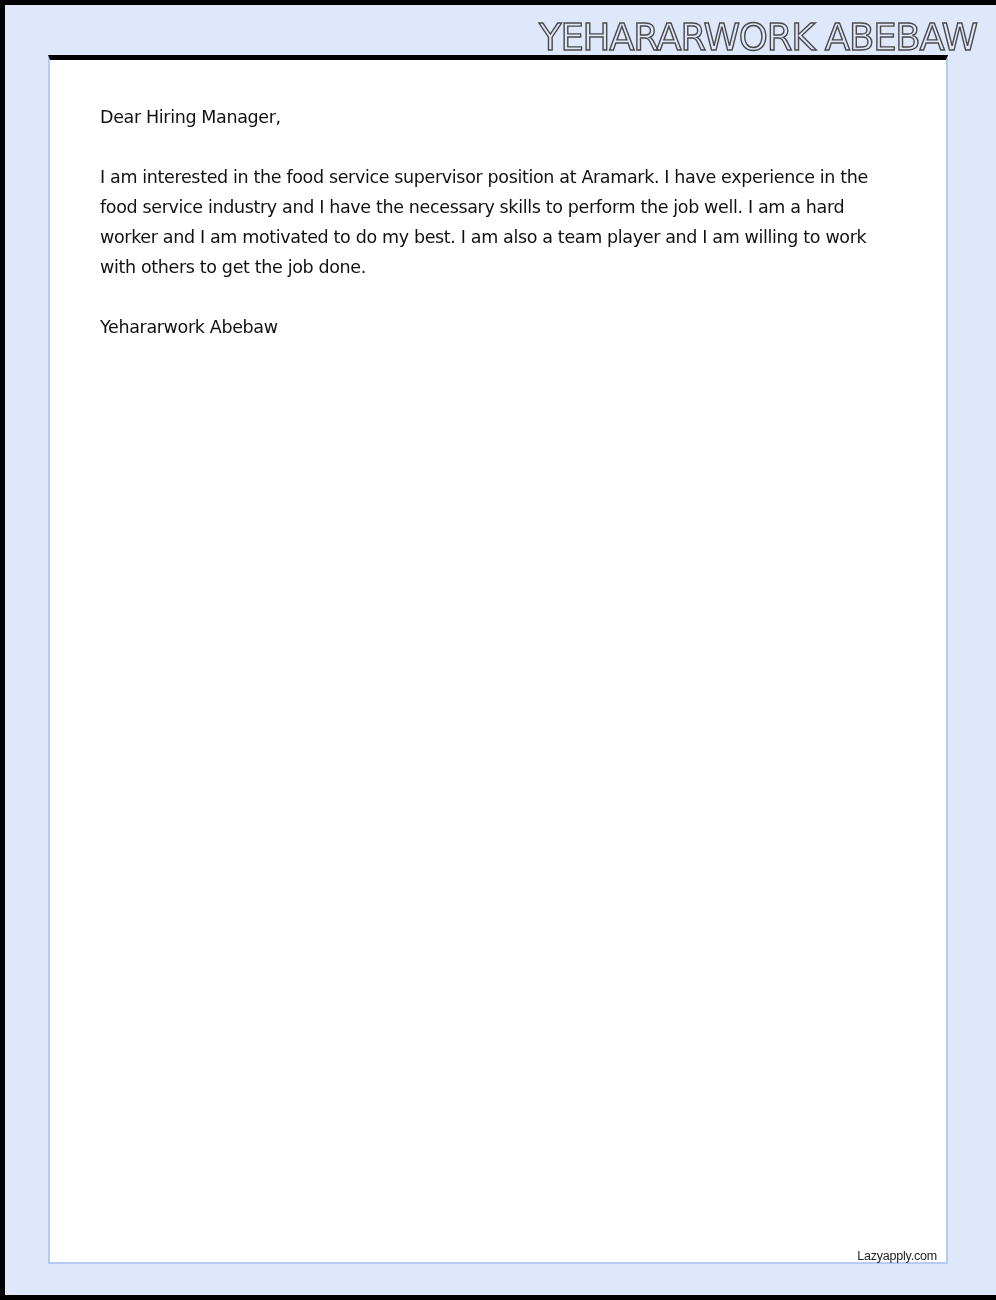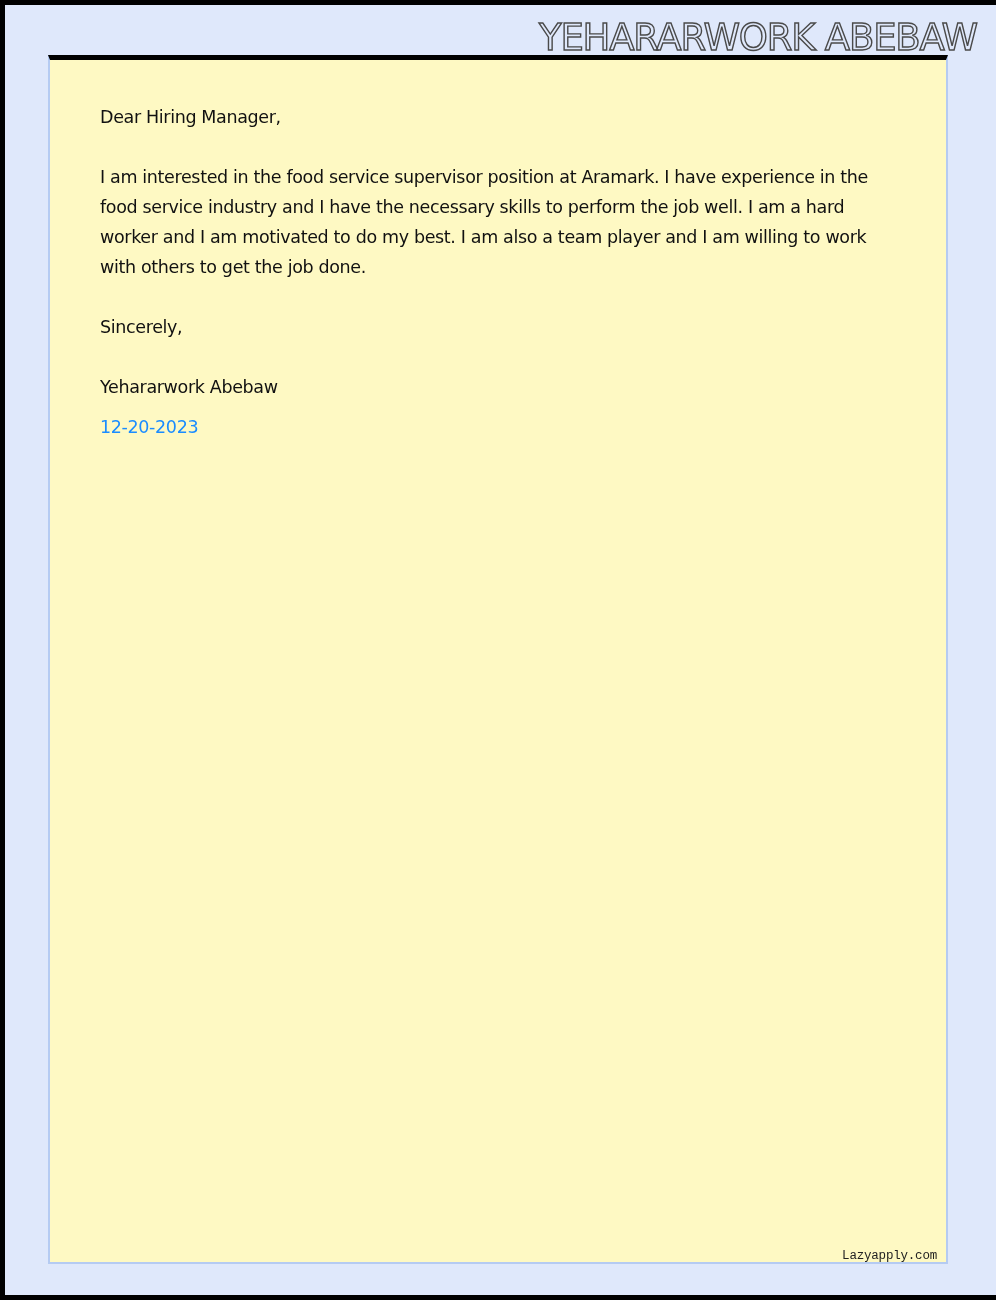--- a/index.html
+++ b/index.html
@@ -36,21 +36,21 @@
       color: #dfe8fb;
       -webkit-text-stroke: 1.4px #4a4a4a;
       white-space: nowrap;
     }
     .card {
       position: absolute;
       left: 43px;
       top: 50px;
       width: 896px;
       height: 1202px;
-      background: #fef9c3;
+      background: #ffffff;
       border: 2px solid #b5cbf2;
       border-top: 5px solid #000000;
       box-sizing: content-box;
     }
     .letter {
       position: absolute;
       left: 50px;
       top: 42px;
       width: 800px;
       font-family: "DejaVu Sans", sans-serif;
@@ -66,36 +66,34 @@
       margin-bottom: 10px;
     }
     .letter .date {
       color: #1a8cff;
       margin: 0;
     }
     .watermark {
       position: absolute;
       right: 9px;
       bottom: -1px;
-      font-family: Liberation Mono, monospace;
+      font-family: Liberation Sans, sans-serif;
       font-size: 12.5px;
       color: #222222;
       letter-spacing: -0.2px;
     }
   </style>
 </head>
 <body>
 
 <div class="page">
   <h1 class="header-name">YEHARARWORK ABEBAW</h1>
 
   <div class="card">
     <div class="letter">
       <p>Dear Hiring Manager,</p>
       <p>I am interested in the food service supervisor position at Aramark. I have experience in the food service industry and I have the necessary skills to perform the job well. I am a hard worker and I am motivated to do my best. I am also a team player and I am willing to work with others to get the job done.</p>
-      <p>Sincerely,</p>
       <p class="sig-name">Yehararwork Abebaw</p>
-      <p class="date">12-20-2023</p>
     </div>
 
     <div class="watermark">Lazyapply.com</div>
   </div>
 </div>
 
 </body></html>

